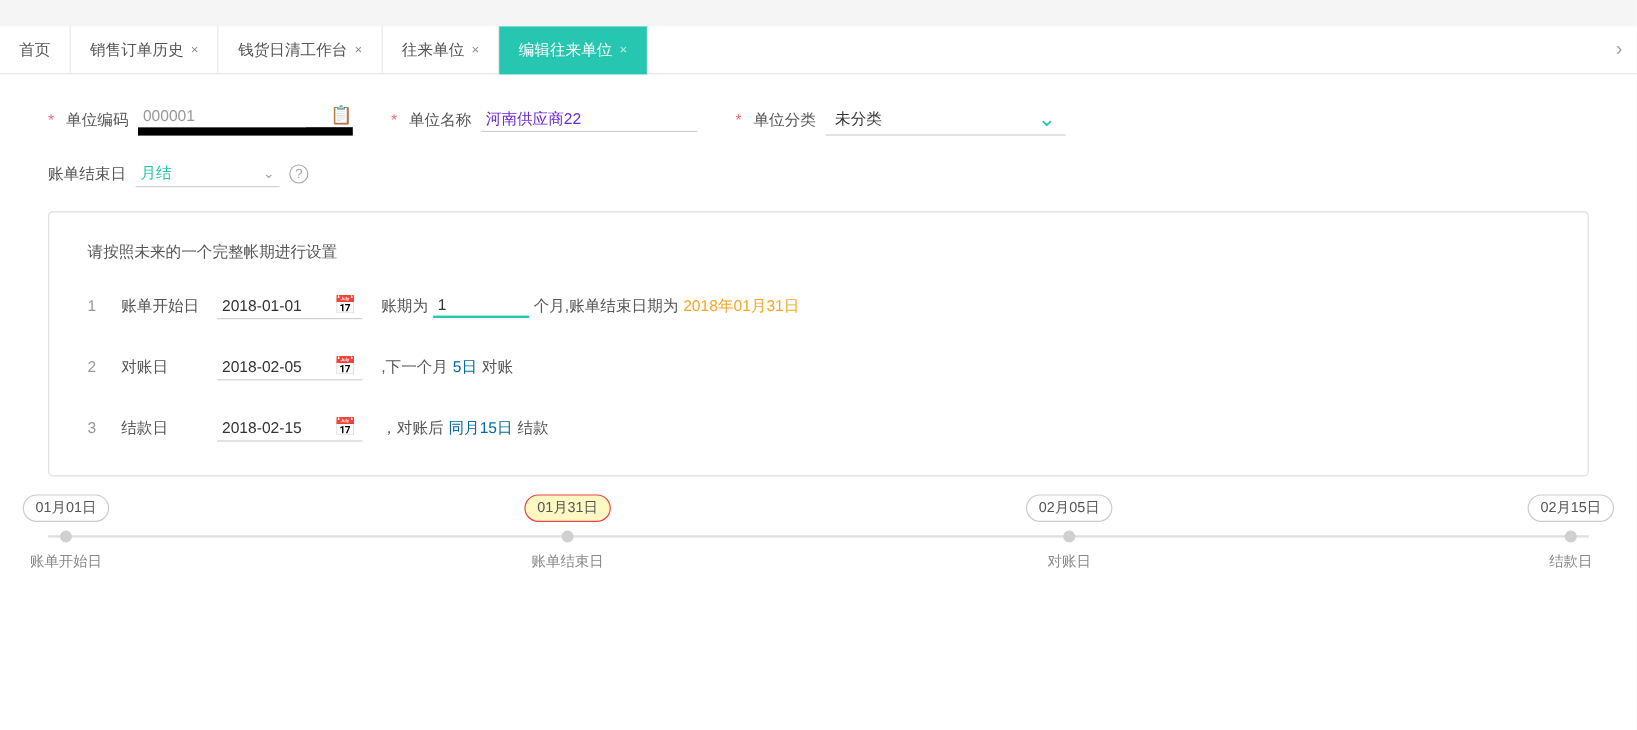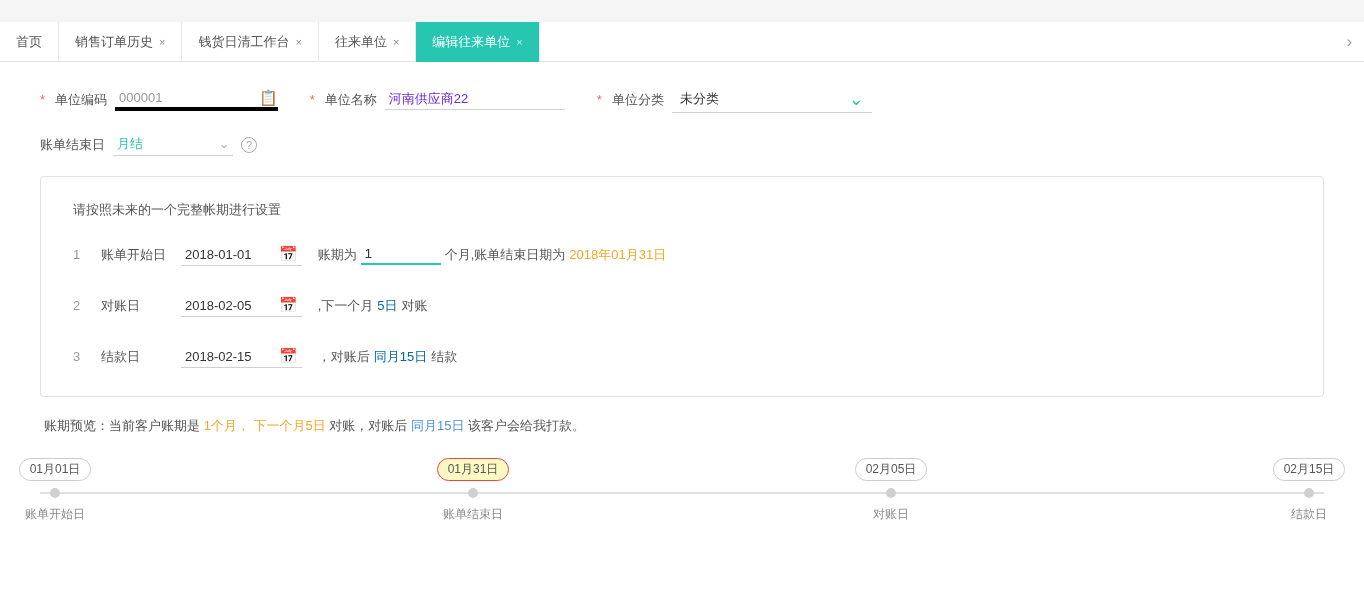--- a/index.html
+++ b/index.html
@@ -113,22 +113,22 @@
       outline: none;
       padding: 2px 4px;
       font-size: 13px;
       color: #6d28d9;
       width: 150px;
     }
 
     .input-with-icon {
       display: flex;
       align-items: center;
-      border-bottom: 4px solid #000000;
-      gap: 4px;
+      border-bottom: 7px solid #000000;
+      gap: 20px;
     }
     .input-with-icon input {
       border: none;
       outline: none;
       font-size: 13px;
       color: #999;
       width: 140px;
       padding: 2px 4px;
     }
     .calendar-icon {
@@ -361,28 +361,20 @@
         <span class="calendar-icon">📅</span>
       </div>
       <div class="row-desc">
         <span>，对账后</span>
         <span class="highlight-blue">同月15日</span>
         <span>结款</span>
       </div>
     </div>
   </div>
 
-  <div class="preview-text">
-    <span>账期预览：当前客户账期是</span>
-    <span class="hl-orange"> 1个月，</span>
-    <span class="hl-orange">下一个月5日</span>
-    <span> 对账，对账后</span>
-    <span class="hl-blue"> 同月15日</span>
-    <span> 该客户会给我打款。</span>
-  </div>
 
   <div class="timeline-wrapper">
     <div style="position:relative; height:60px; display:flex; align-items:center; padding: 0 10px;">
 
       <div style="position:absolute; top:50%; left:0; right:0; height:2px; background:#e0e0e0; transform:translateY(-50%); z-index:0;"></div>
 
       <div style="display:flex; justify-content:space-between; width:100%; position:relative; z-index:1;">
 
         <div style="display:flex; flex-direction:column; align-items:center; position:relative;">
           <div style="position:absolute; top:-30px; background:#fff; border:1px solid #ccc; border-radius:20px; padding:2px 10px; font-size:12px; color:#555; white-space:nowrap;">01月01日</div>

